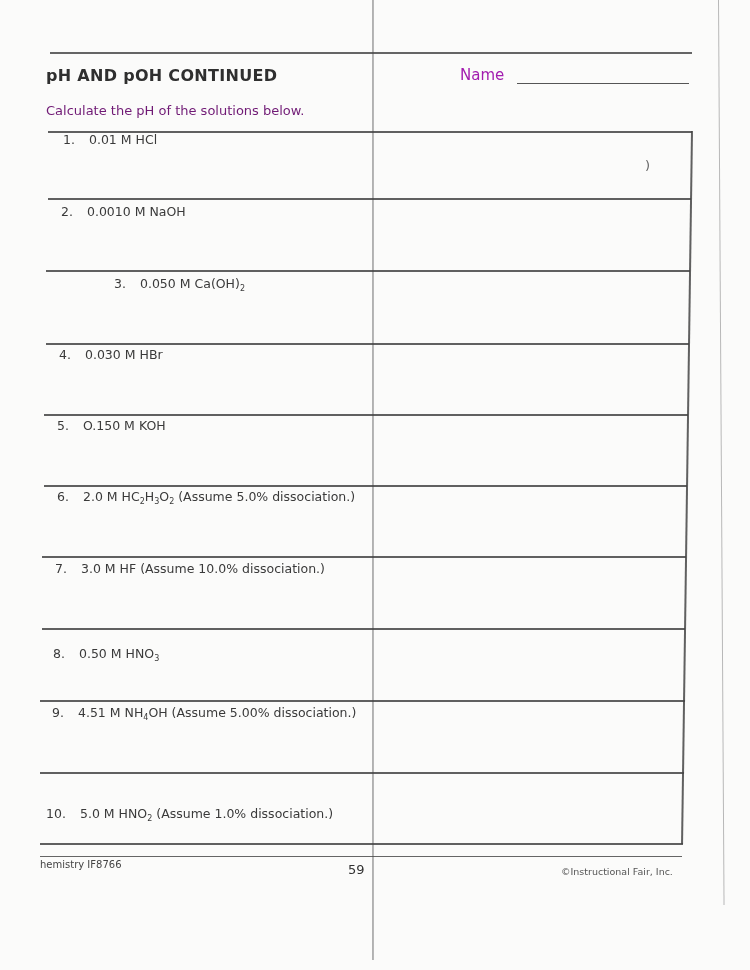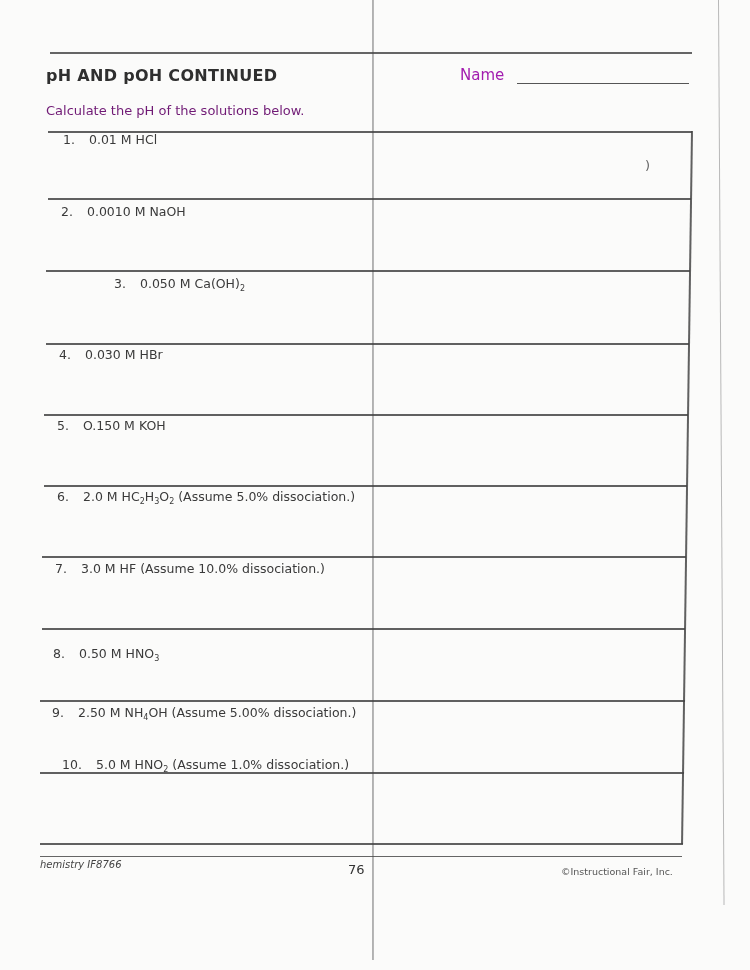--- a/index.html
+++ b/index.html
@@ -46,21 +46,21 @@
   }
   .question {
     position: absolute; font-size: 12.5px; color: #3a3a3a; white-space: nowrap;
   }
   .question .num { display: inline-block; width: 22px; }
   .question sub { font-size: 8px; vertical-align: -3px; }
   .pencil-mark {
     position: absolute; left: 645px; top: 158px; font-size: 13px; color: #666;
   }
   .footer-left {
-    position: absolute; left: 40px; top: 859px; font-size: 10px; color: #444; font-style: italic;
+    position: absolute; left: 40px; top: 859px; font-size: 10px; color: #444;
   }
   .footer-page {
     position: absolute; left: 348px; top: 862px; font-size: 13px; color: #333;
   }
   .footer-right {
     position: absolute; left: 561px; top: 866px; font-size: 9.5px; color: #555;
   }
 </style>
 </head>
 <body>
@@ -119,26 +119,26 @@
 <div class="question" style="left:55px; top:561px;">
   <span class="num">7.</span>
   <span>3.0 M HF (Assume 10.0% dissociation.)</span>
 </div>
 <div class="question" style="left:53px; top:610px;margin-top:36px;">
   <span class="num">8.</span>
   <span>0.50 M HNO</span><sub>3</sub>
 </div>
 <div class="question" style="left:52px; top:705px;">
   <span class="num">9.</span>
-  <span>2.50 M NH</span><sub>4</sub><span>OH (Assume 5.00% dissociation.)</span>
+  <span>4.51 M NH</span><sub>4</sub><span>OH (Assume 5.00% dissociation.)</span>
 </div>
-<div class="question" style="left:46px; top:757px;margin-left:16px;">
+<div class="question" style="left:46px; top:806px;">
   <span class="num" style="width:30px;">10.</span>
   <span>5.0 M HNO</span><sub>2</sub><span> (Assume 1.0% dissociation.)</span>
 </div>
 
 <div class="pencil-mark">)</div>
 
 <div class="rule" style="left:40px; top:856px; width:642px; height:1px;"></div>
 
 <div class="footer-left">hemistry IF8766</div>
-<div class="footer-page">76</div>
+<div class="footer-page">59</div>
 <div class="footer-right">©Instructional Fair, Inc.</div>
 
 </body></html>

